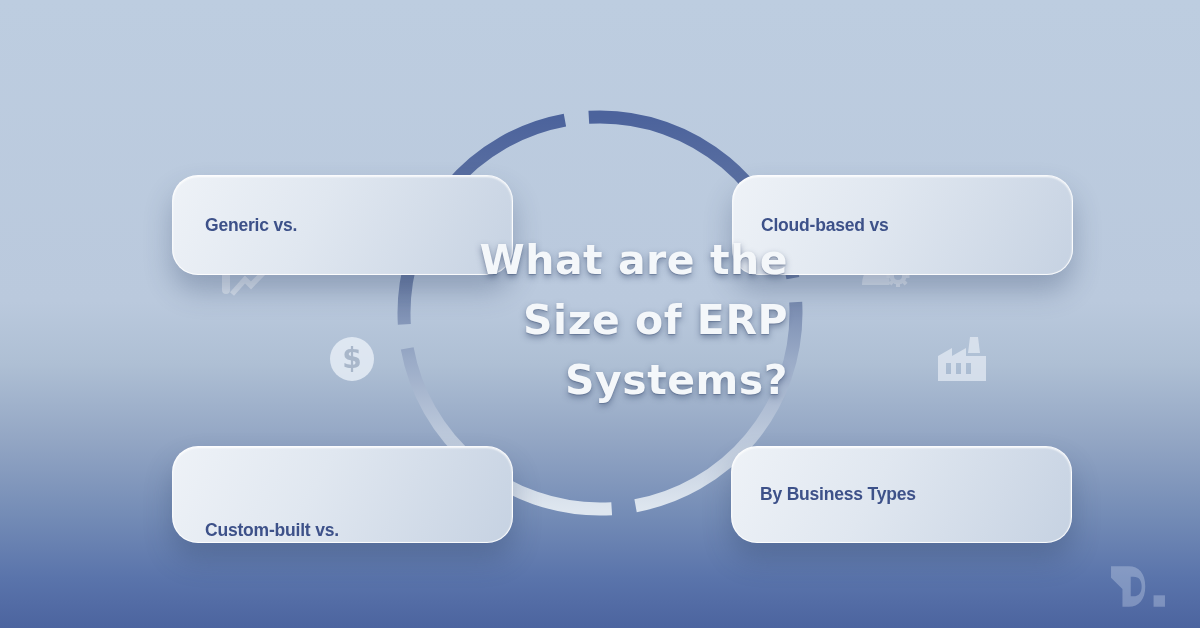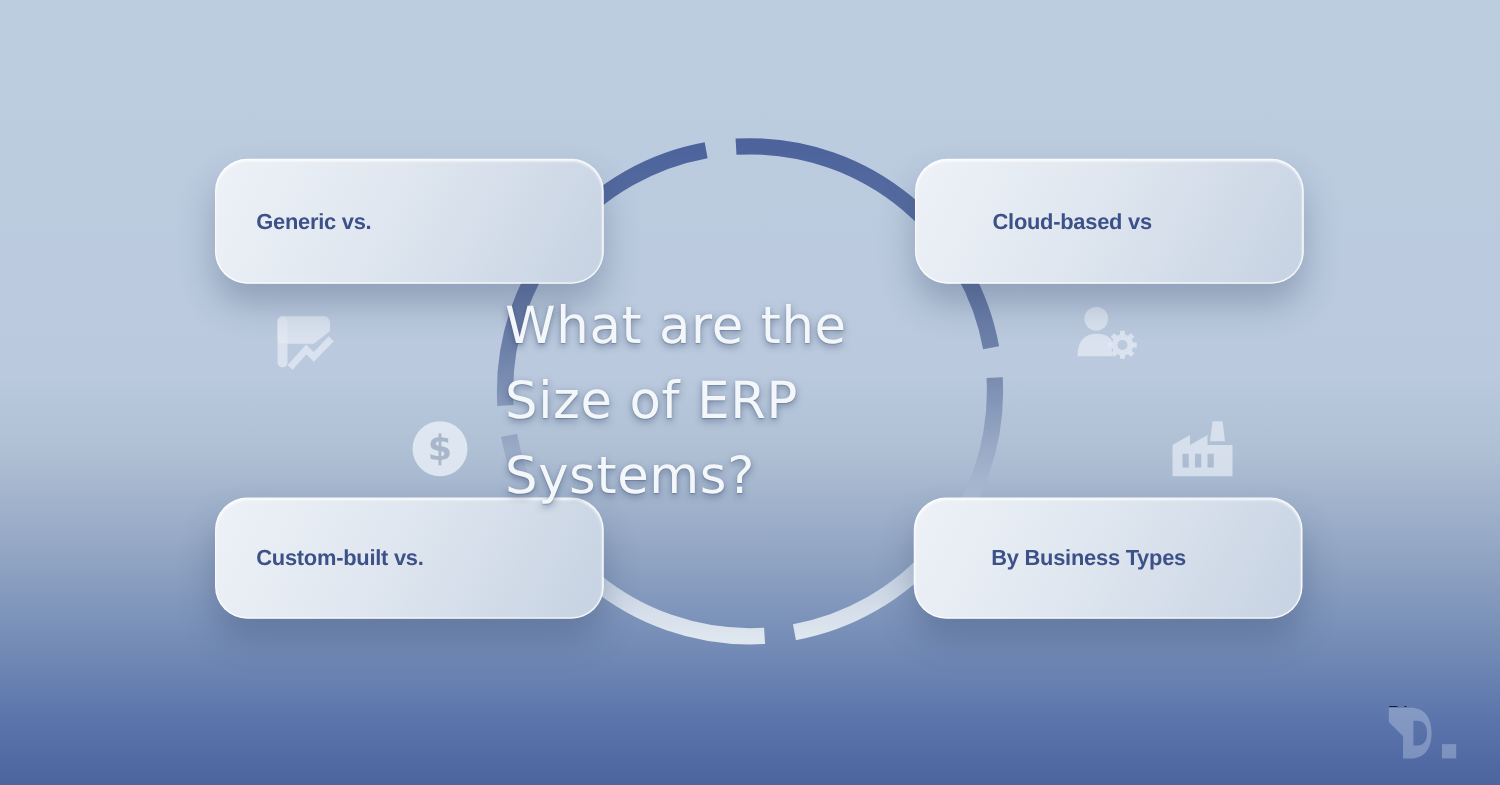--- a/index.html
+++ b/index.html
@@ -5,39 +5,40 @@
   html,body{margin:0;padding:0;background:#222;}
   .stage{
     position:relative;width:1200px;height:628px;overflow:hidden;
     font-family:"Liberation Sans",sans-serif;
     background:linear-gradient(180deg,
       #bdcde0 0%, #bac9dd 48%, #aebfd4 58%,
       #93a6c4 70%, #748cb6 82%, #5a74ab 92%, #4c649f 100%);
   }
   .ring{position:absolute;left:392px;top:105px;}
   .card{
-    position:absolute;width:311px;height:100px;box-sizing:border-box;
+    position:absolute;width:341px;height:100px;box-sizing:border-box;
     border-radius:26px;display:flex;flex-direction:column;justify-content:center;
     background:linear-gradient(118deg,#eef2f7 0%,#e0e7f0 42%,#c6d2e2 100%);
     border:1px solid rgba(255,255,255,0.85);
     box-shadow:0 16px 28px rgba(44,63,101,0.30), inset 0 1px 2px rgba(255,255,255,0.9);
+    margin-top:48px;
   }
   .card .line{
     color:#3d5189;font-weight:bold;font-size:17.5px;line-height:23px;
     letter-spacing:-0.2px;white-space:nowrap;
   }
   .card.pad-left{padding-left:32px;}
-  .card.pad-right{padding-left:61px;}
+  .card.pad-right{padding-left:28px;}
   .card-tl{left:172px;top:127px;}
   .card-tr{left:732px;top:127px;}
-  .card-bl{left:172px;top:398px;height:97px;}
+  .card-bl{left:172px;top:398px;height:97px;justify-content:flex-end;}
   .card-br{left:731px;top:398px;height:97px;}
   .title{
-    position:absolute;left:404px;top:230px;width:400px;text-align:left;
-    color:#f4f7fa;font-weight:400;font-size:41px;line-height:60px;
+    position:absolute;left:388px;top:230px;width:400px;text-align:right;
+    color:#f4f7fa;font-weight:700;font-size:41px;line-height:60px;
     letter-spacing:0.5px;
     font-family:"DejaVu Sans","Liberation Sans",sans-serif;
     text-shadow:0 3px 6px rgba(47,66,103,0.50), 0 1px 1px rgba(47,66,103,0.35);
   }
   .icon{position:absolute;}
   .coin{
     position:absolute;left:330px;top:337px;width:44px;height:44px;border-radius:50%;
     background:rgba(235,241,248,0.78);
     display:flex;align-items:center;justify-content:center;
   }

